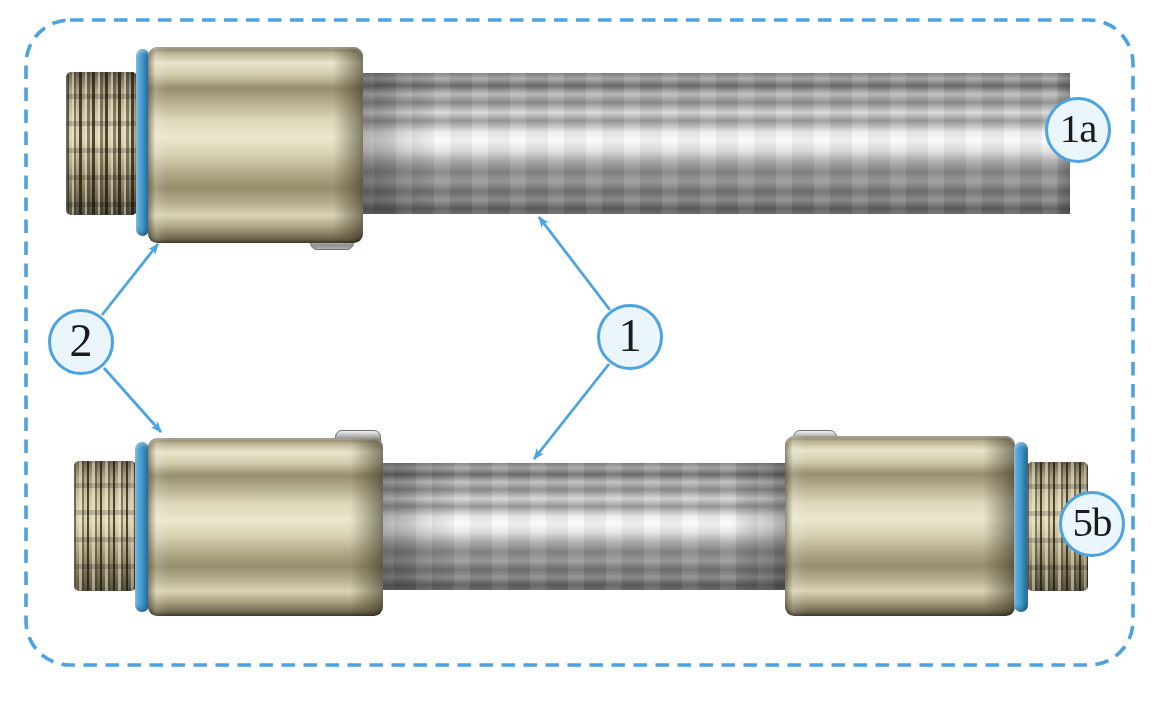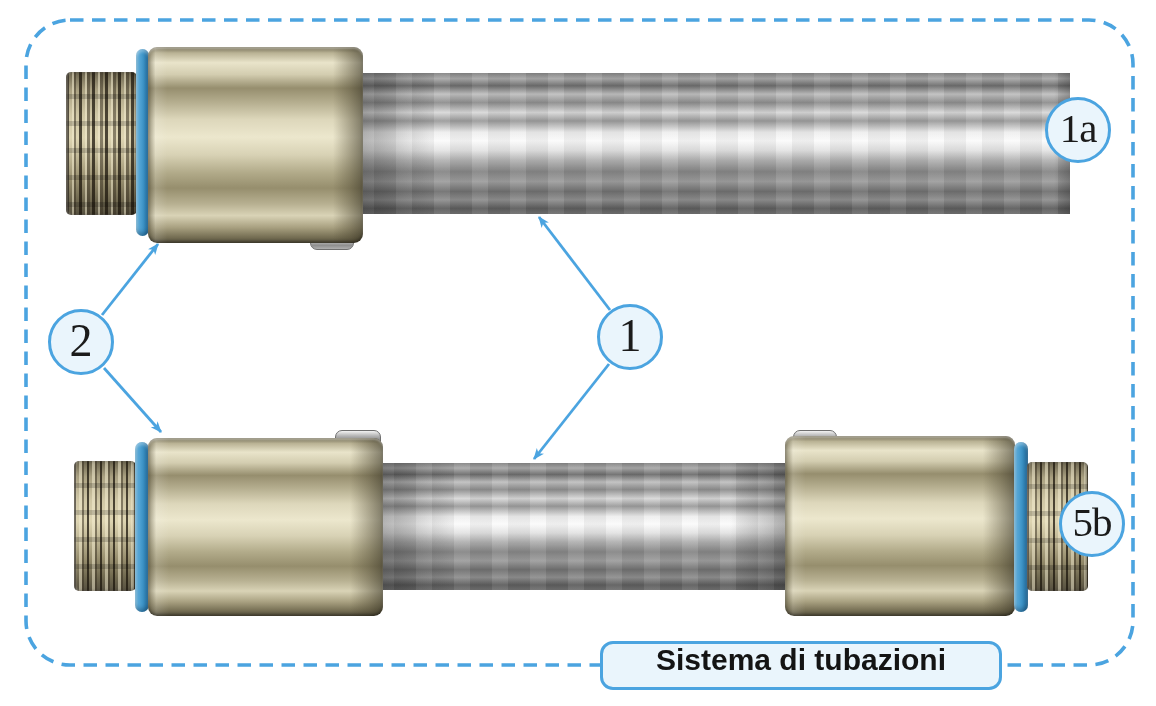--- a/index.html
+++ b/index.html
@@ -137,17 +137,14 @@
   <div class="callout" style="left:597px;top:304px;">
     <span>1</span>
   </div>
   <div class="callout two-chars" style="left:1045px;top:97px;text-align:center;">
     <span>1a</span>
   </div>
   <div class="callout two-chars" style="left:1059px;top:491px;">
     <span>5b</span>
   </div>
 
-  <div class="title-box">
-    <span>Sistema di tubazioni</span>
-  </div>
 
 </div>
 
 </body></html>

